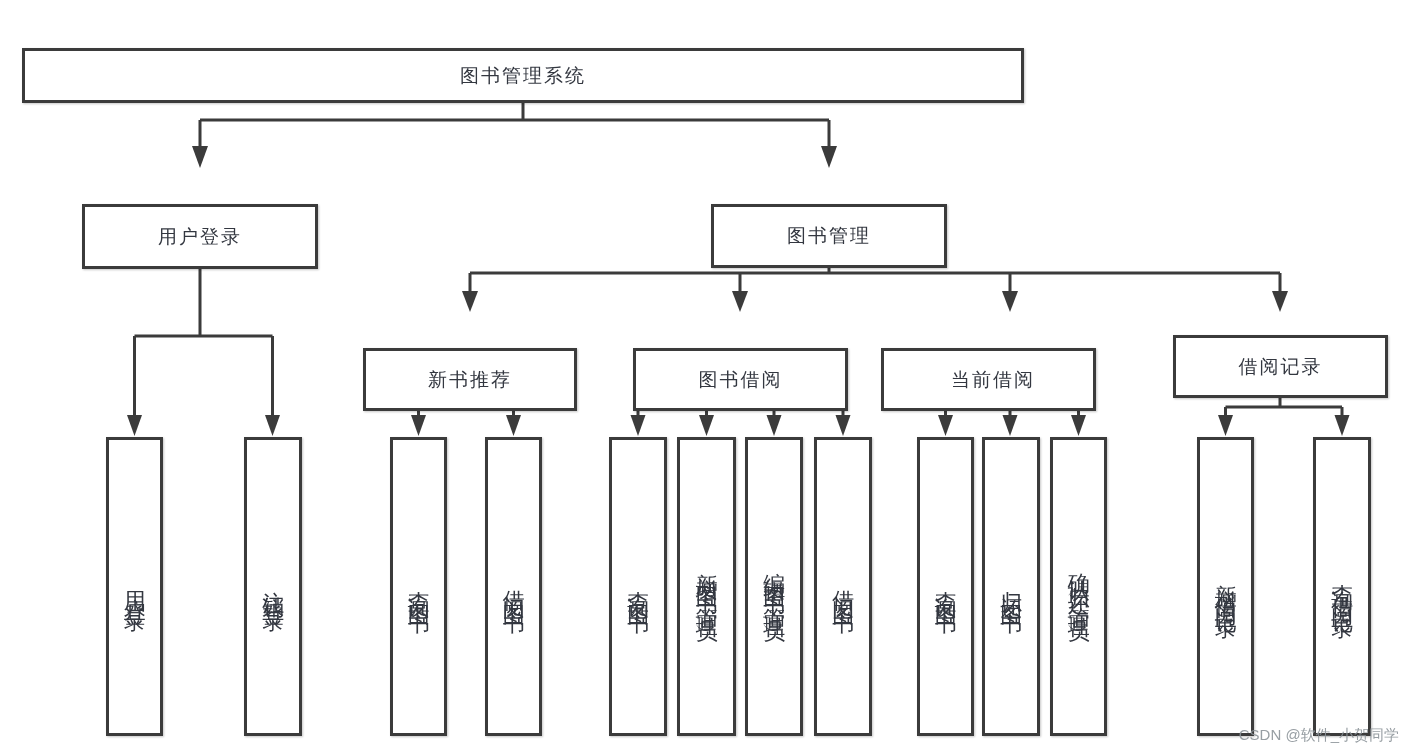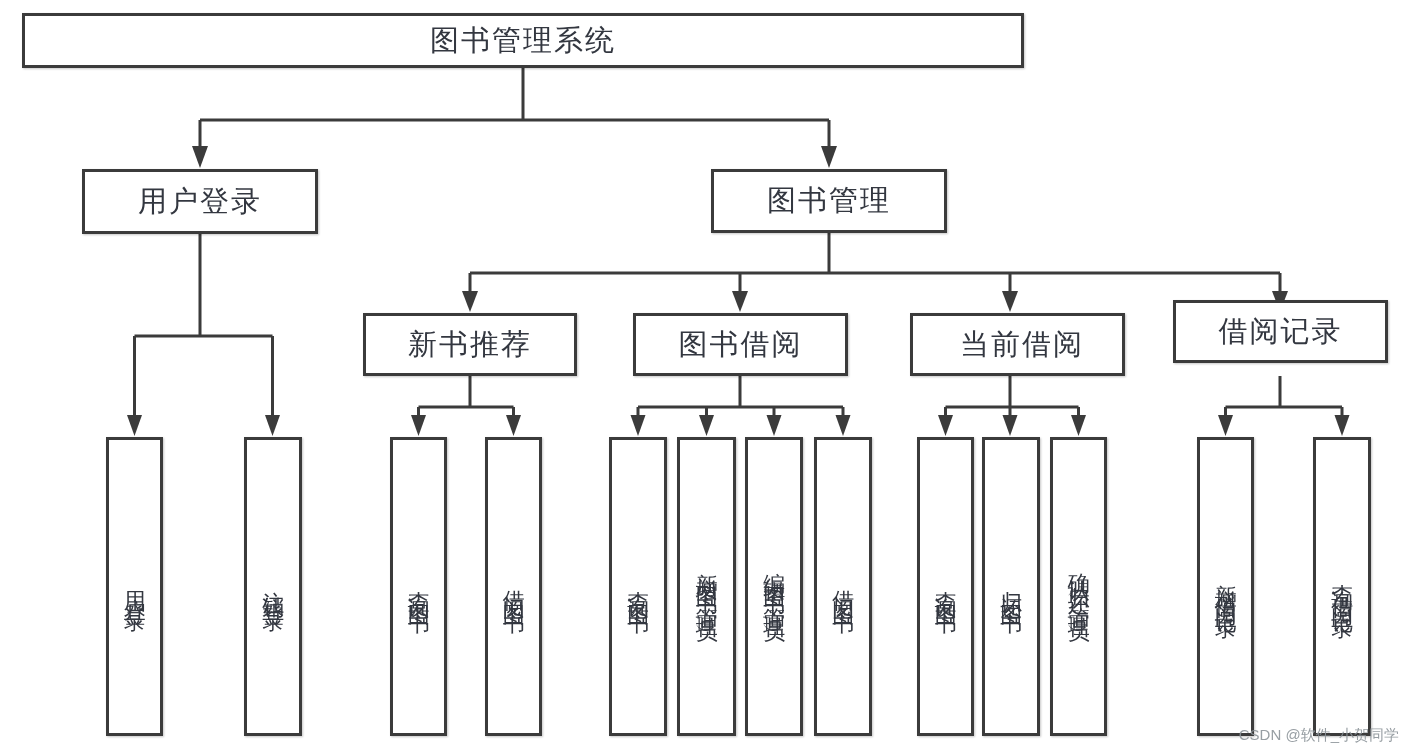--- a/index.html
+++ b/index.html
@@ -23,23 +23,24 @@
     background: #ffffff;
     border: 3px solid #3b3b3b;
     color: #333740;
     display: flex;
     align-items: center;
     justify-content: center;
     box-shadow: 1px 1px 2px rgba(0,0,0,0.22);
     z-index: 2;
   }
   .node.h {
-    font-size: 29px;
+    font-size: 19px;
     letter-spacing: 2px;
     white-space: nowrap;
+    margin-top: 35px;
   }
   .node.v .vtext {
     writing-mode: vertical-rl;
     text-orientation: mixed;
     font-size: 22px;
     letter-spacing: 7px;
     line-height: 1.2;
   }
   .watermark {
     position: absolute;
@@ -103,21 +104,21 @@
     </g>
   </svg>
 
   <div class="node h" style="left:22px; top:13px; width:1002px; height:55px;">图书管理系统</div>
 
   <div class="node h" style="left:82px; top:169px; width:236px; height:65px;">用户登录</div>
   <div class="node h" style="left:363px; top:313px; width:214px; height:63px;">新书推荐</div>
 
   <div class="node h" style="left:711px; top:169px; width:236px; height:64px;">图书管理</div>
   <div class="node h" style="left:633px; top:313px; width:215px; height:63px;font-family:Liberation Mono, monospace;">图书借阅</div>
-  <div class="node h" style="left:910px; top:313px; width:215px; height:63px;padding-left:9px;">当前借阅</div>
+  <div class="node h" style="left:881px; top:313px; width:215px; height:63px;padding-left:9px;">当前借阅</div>
   <div class="node h" style="left:1173px; top:300px; width:215px; height:63px;">借阅记录</div>
 
   <div class="node v" style="left:106px; top:437px; width:57px; height:299px;">
     <span class="vtext">用户登录</span>
   </div>
   <div class="node v" style="left:244px; top:437px; width:58px; height:299px;">
     <span class="vtext">注销登录</span>
   </div>
 
   <div class="node v" style="left:390px; top:437px; width:57px; height:299px;">

